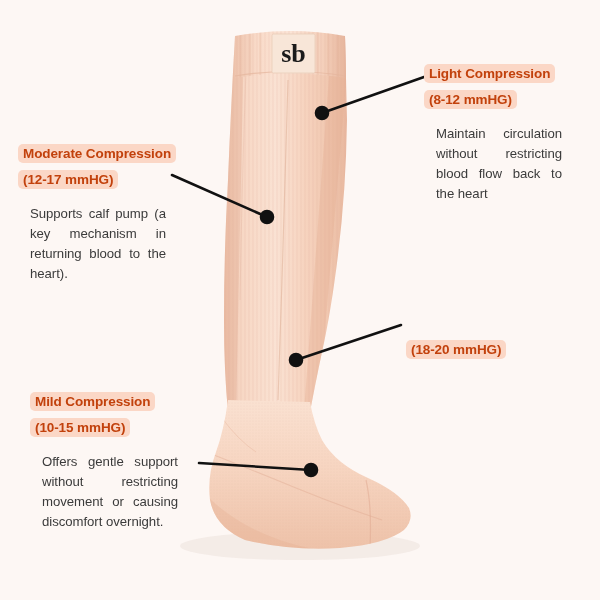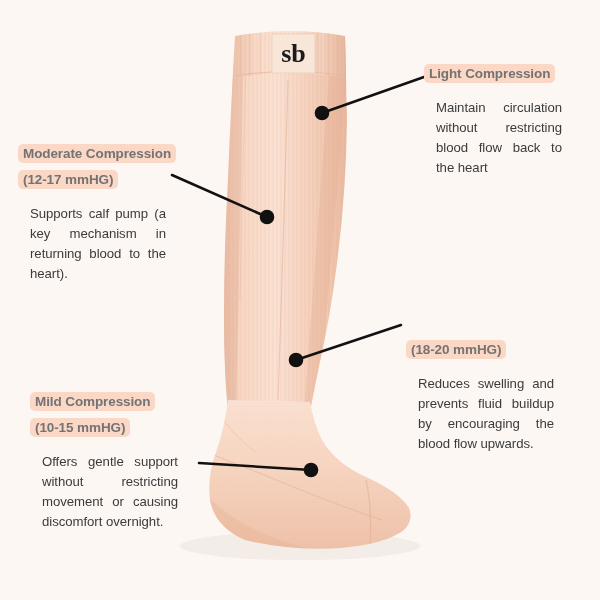--- a/index.html
+++ b/index.html
@@ -38,21 +38,21 @@
   
   .callout {
     position: absolute;
     width: 178px;
   }
   .callout-heading {
     display: inline;
     font-size: 13.5px;
     font-weight: bold;
     line-height: 1.42;
-    color: #737373;
+    color: #c2410c;
     background: #fbd7c6;
     box-decoration-break: clone;
     -webkit-box-decoration-break: clone;
     padding: 2px 5px;
     border-radius: 5px;
     letter-spacing: -0.1px;
   }
   .callout-heading-wrap {
     margin: 0 0 7px 0;
     line-height: 1.62;
@@ -194,38 +194,38 @@
       <circle cx="296" cy="360" r="6"></circle>
 
       <line x1="311" y1="470" x2="199" y2="463"></line>
       <circle cx="311" cy="470" r="6"></circle>
     </g>
   </svg>
 
   <div class="callout" id="callout-light">
     <div class="callout-heading-wrap">
       <span class="callout-heading">Light Compression</span><br>
+      <span class="callout-heading">(8-12 mmHG)</span>
     </div>
     <p class="callout-body">Maintain circulation without restricting blood flow back to the heart</p>
   </div>
 
   <div class="callout" id="callout-moderate">
     <div class="callout-heading-wrap">
       <span class="callout-heading">Moderate Compression</span><br>
       <span class="callout-heading">(12-17 mmHG)</span>
     </div>
     <p class="callout-body">Supports calf pump (a key mechanism in returning blood to the heart).</p>
   </div>
 
   <div class="callout" id="callout-high">
     <div class="callout-heading-wrap">
       <br>
       <span class="callout-heading">(18-20 mmHG)</span>
     </div>
-    <p class="callout-body">Reduces swelling and prevents fluid buildup by encouraging the blood flow upwards.</p>
   </div>
 
   <div class="callout" id="callout-mild">
     <div class="callout-heading-wrap">
       <span class="callout-heading">Mild Compression</span><br>
       <span class="callout-heading">(10-15 mmHG)</span>
     </div>
     <p class="callout-body">Offers gentle support without restricting movement or causing discomfort overnight.</p>
   </div>
 

